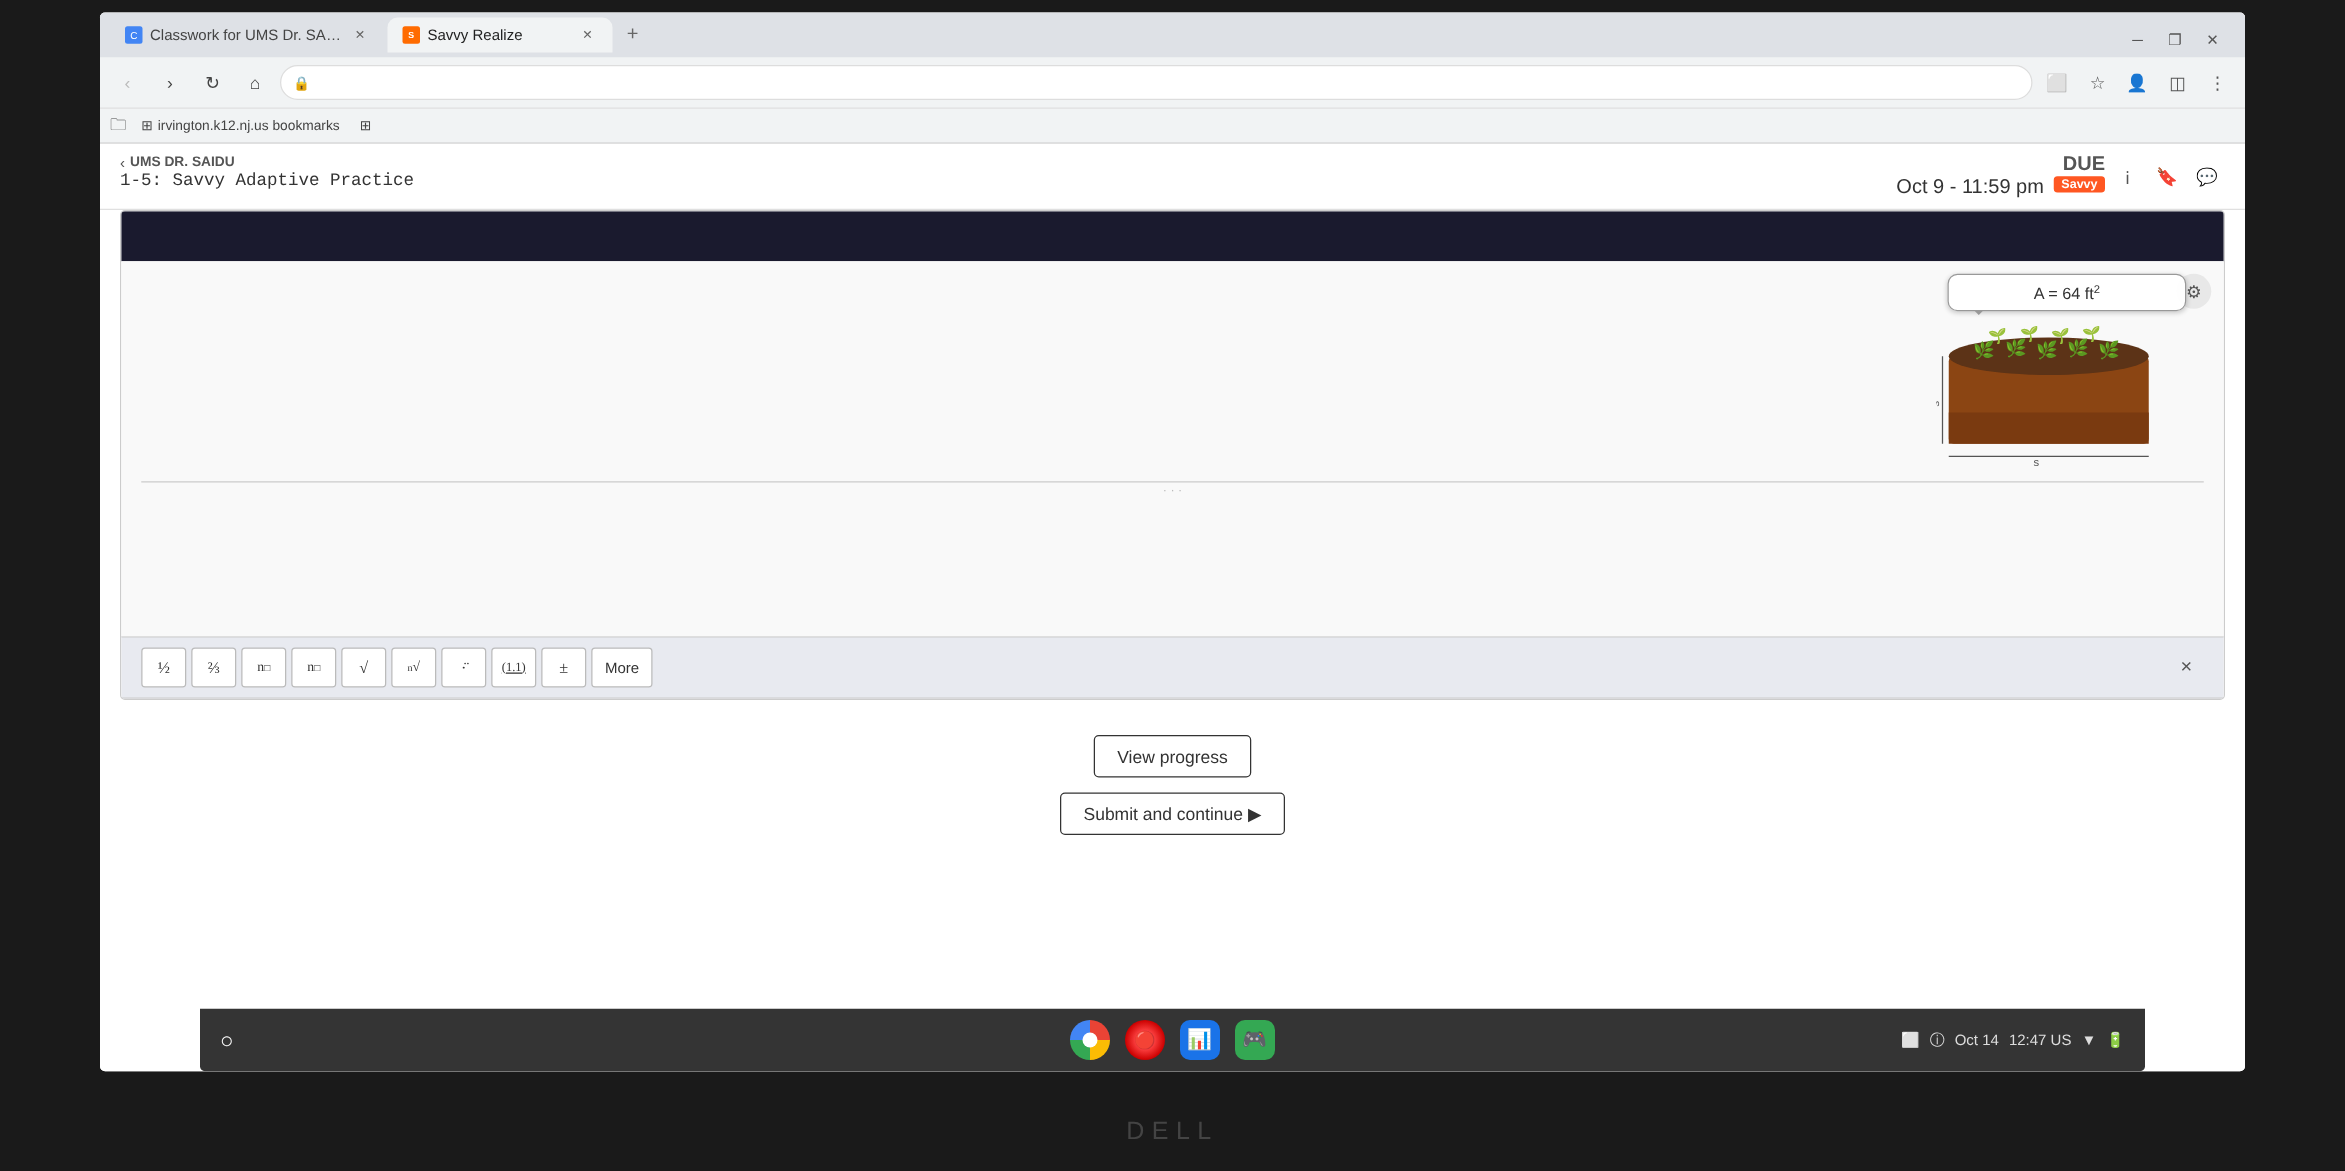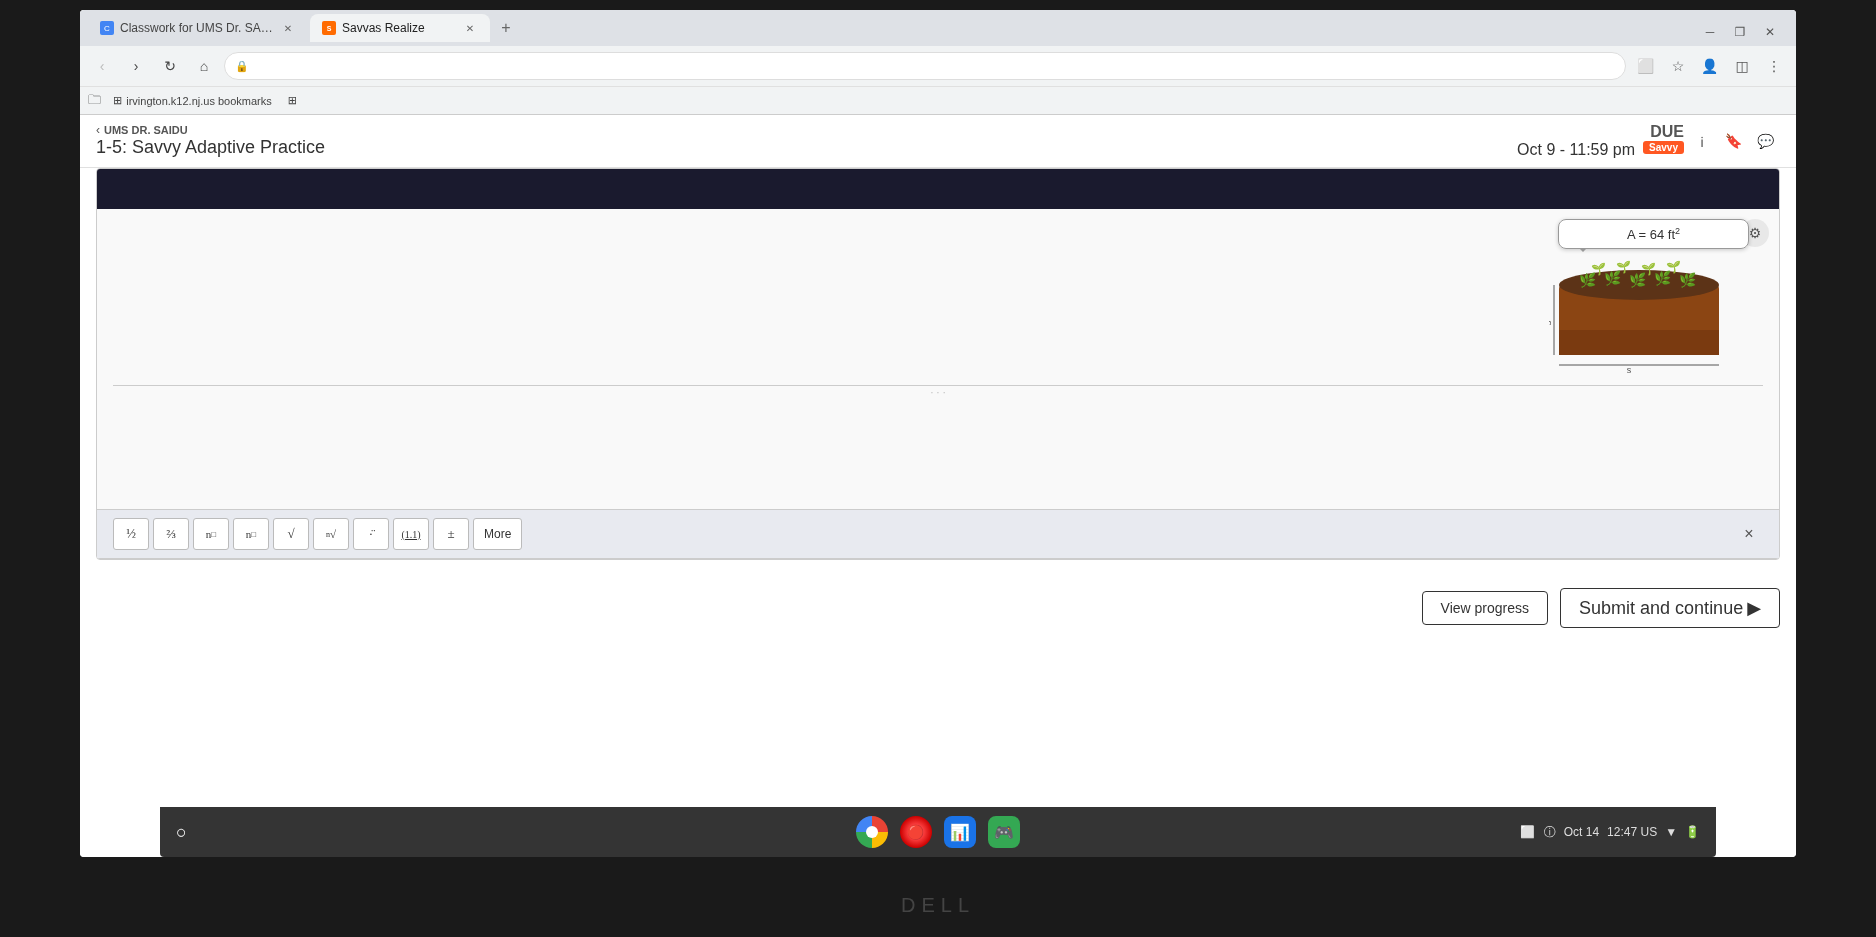--- a/index.html
+++ b/index.html
@@ -230,23 +230,24 @@
       display: flex;
       align-items: center;
       gap: 4px;
       font-size: 12px;
       color: #555;
       cursor: pointer;
       text-decoration: none;
     }
 
     .assignment-name {
-      font-size: 18px;
+      font-size: 14px;
       color: #333;
       font-weight: 500;
+      font-family: Liberation Mono, monospace;
     }
 
     .due-label { color: #555; font-weight: 600; text-transform: uppercase; }
     .due-date { color: #333; }
     .late-badge {
       background: #ff5722;
       color: #fff;
       font-size: 10px;
       font-weight: 700;
       padding: 1px 6px;
@@ -426,39 +427,40 @@
       border-radius: 50%;
     }
 
     
     .action-bar {
       display: flex;
       justify-content: flex-end;
       padding: 12px 16px;
       gap: 12px;
       align-items: center;
+      flex-direction: column;
     }
 
     .btn-view-progress {
       padding: 8px 18px;
       border: 1px solid #333;
       border-radius: 4px;
       background: #fff;
       color: #333;
       font-size: 14px;
       cursor: pointer;
     }
 
     .btn-submit {
       padding: 8px 18px;
       border: none;
       border-radius: 4px;
       background: #fff;
       color: #333;
-      font-size: 18px;
+      font-size: 14px;
       cursor: pointer;
       border: 1px solid #333;
       display: flex;
       align-items: center;
       gap: 4px;
     }
 
     
     .chromebook-taskbar {
       position: absolute;
@@ -595,21 +597,21 @@
       <div class="tab-bar">
 
         <div class="browser-tab">
           <div class="tab-favicon tab-favicon-classwork">C</div>
           <span class="tab-title">Classwork for UMS Dr. SAIDU T</span>
           <div class="tab-close">✕</div>
         </div>
 
         <div class="browser-tab active">
           <div class="tab-favicon tab-favicon-savvas">S</div>
-          <span class="tab-title">Savvas Realize</span>
+          <span class="tab-title">Savvy Realize</span>
           <div class="tab-close">✕</div>
         </div>
         <div class="new-tab-btn">+</div>
       </div>
 
       <div class="address-bar-row">
         <div class="nav-btn disabled">‹</div>
         <div class="nav-btn">›</div>
         <div class="nav-btn">↻</div>
         <div class="nav-btn">⌂</div>

